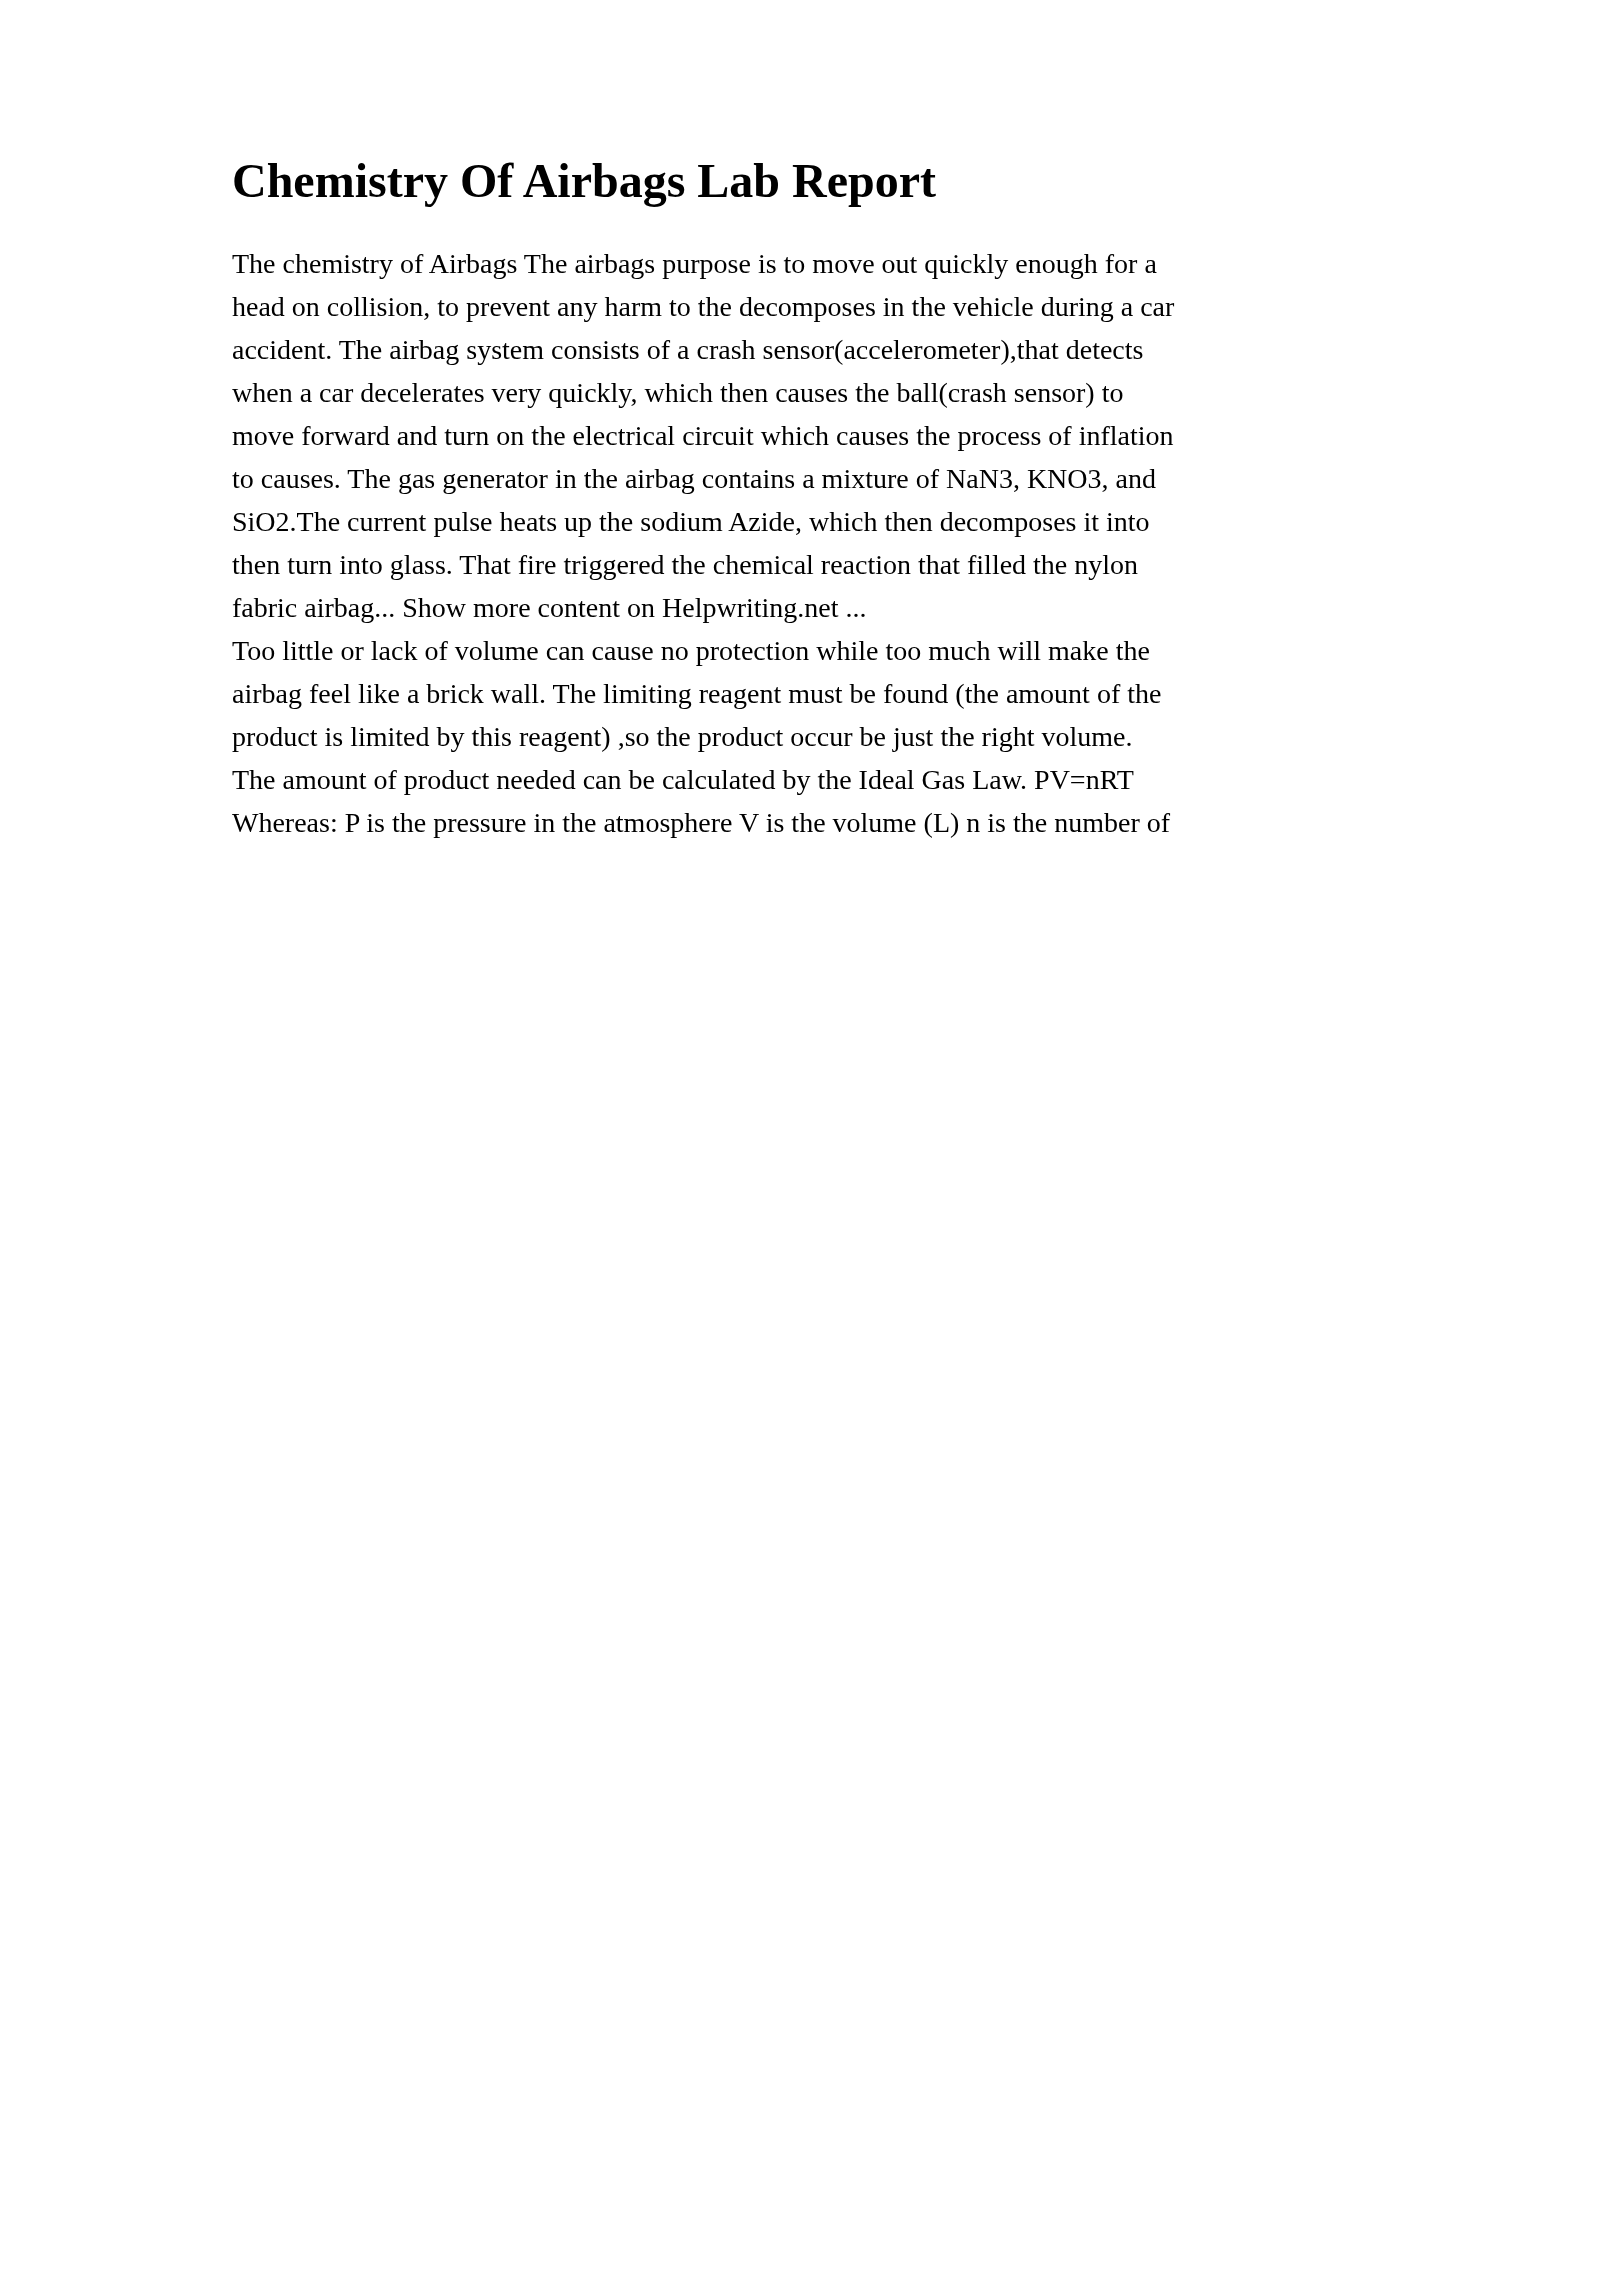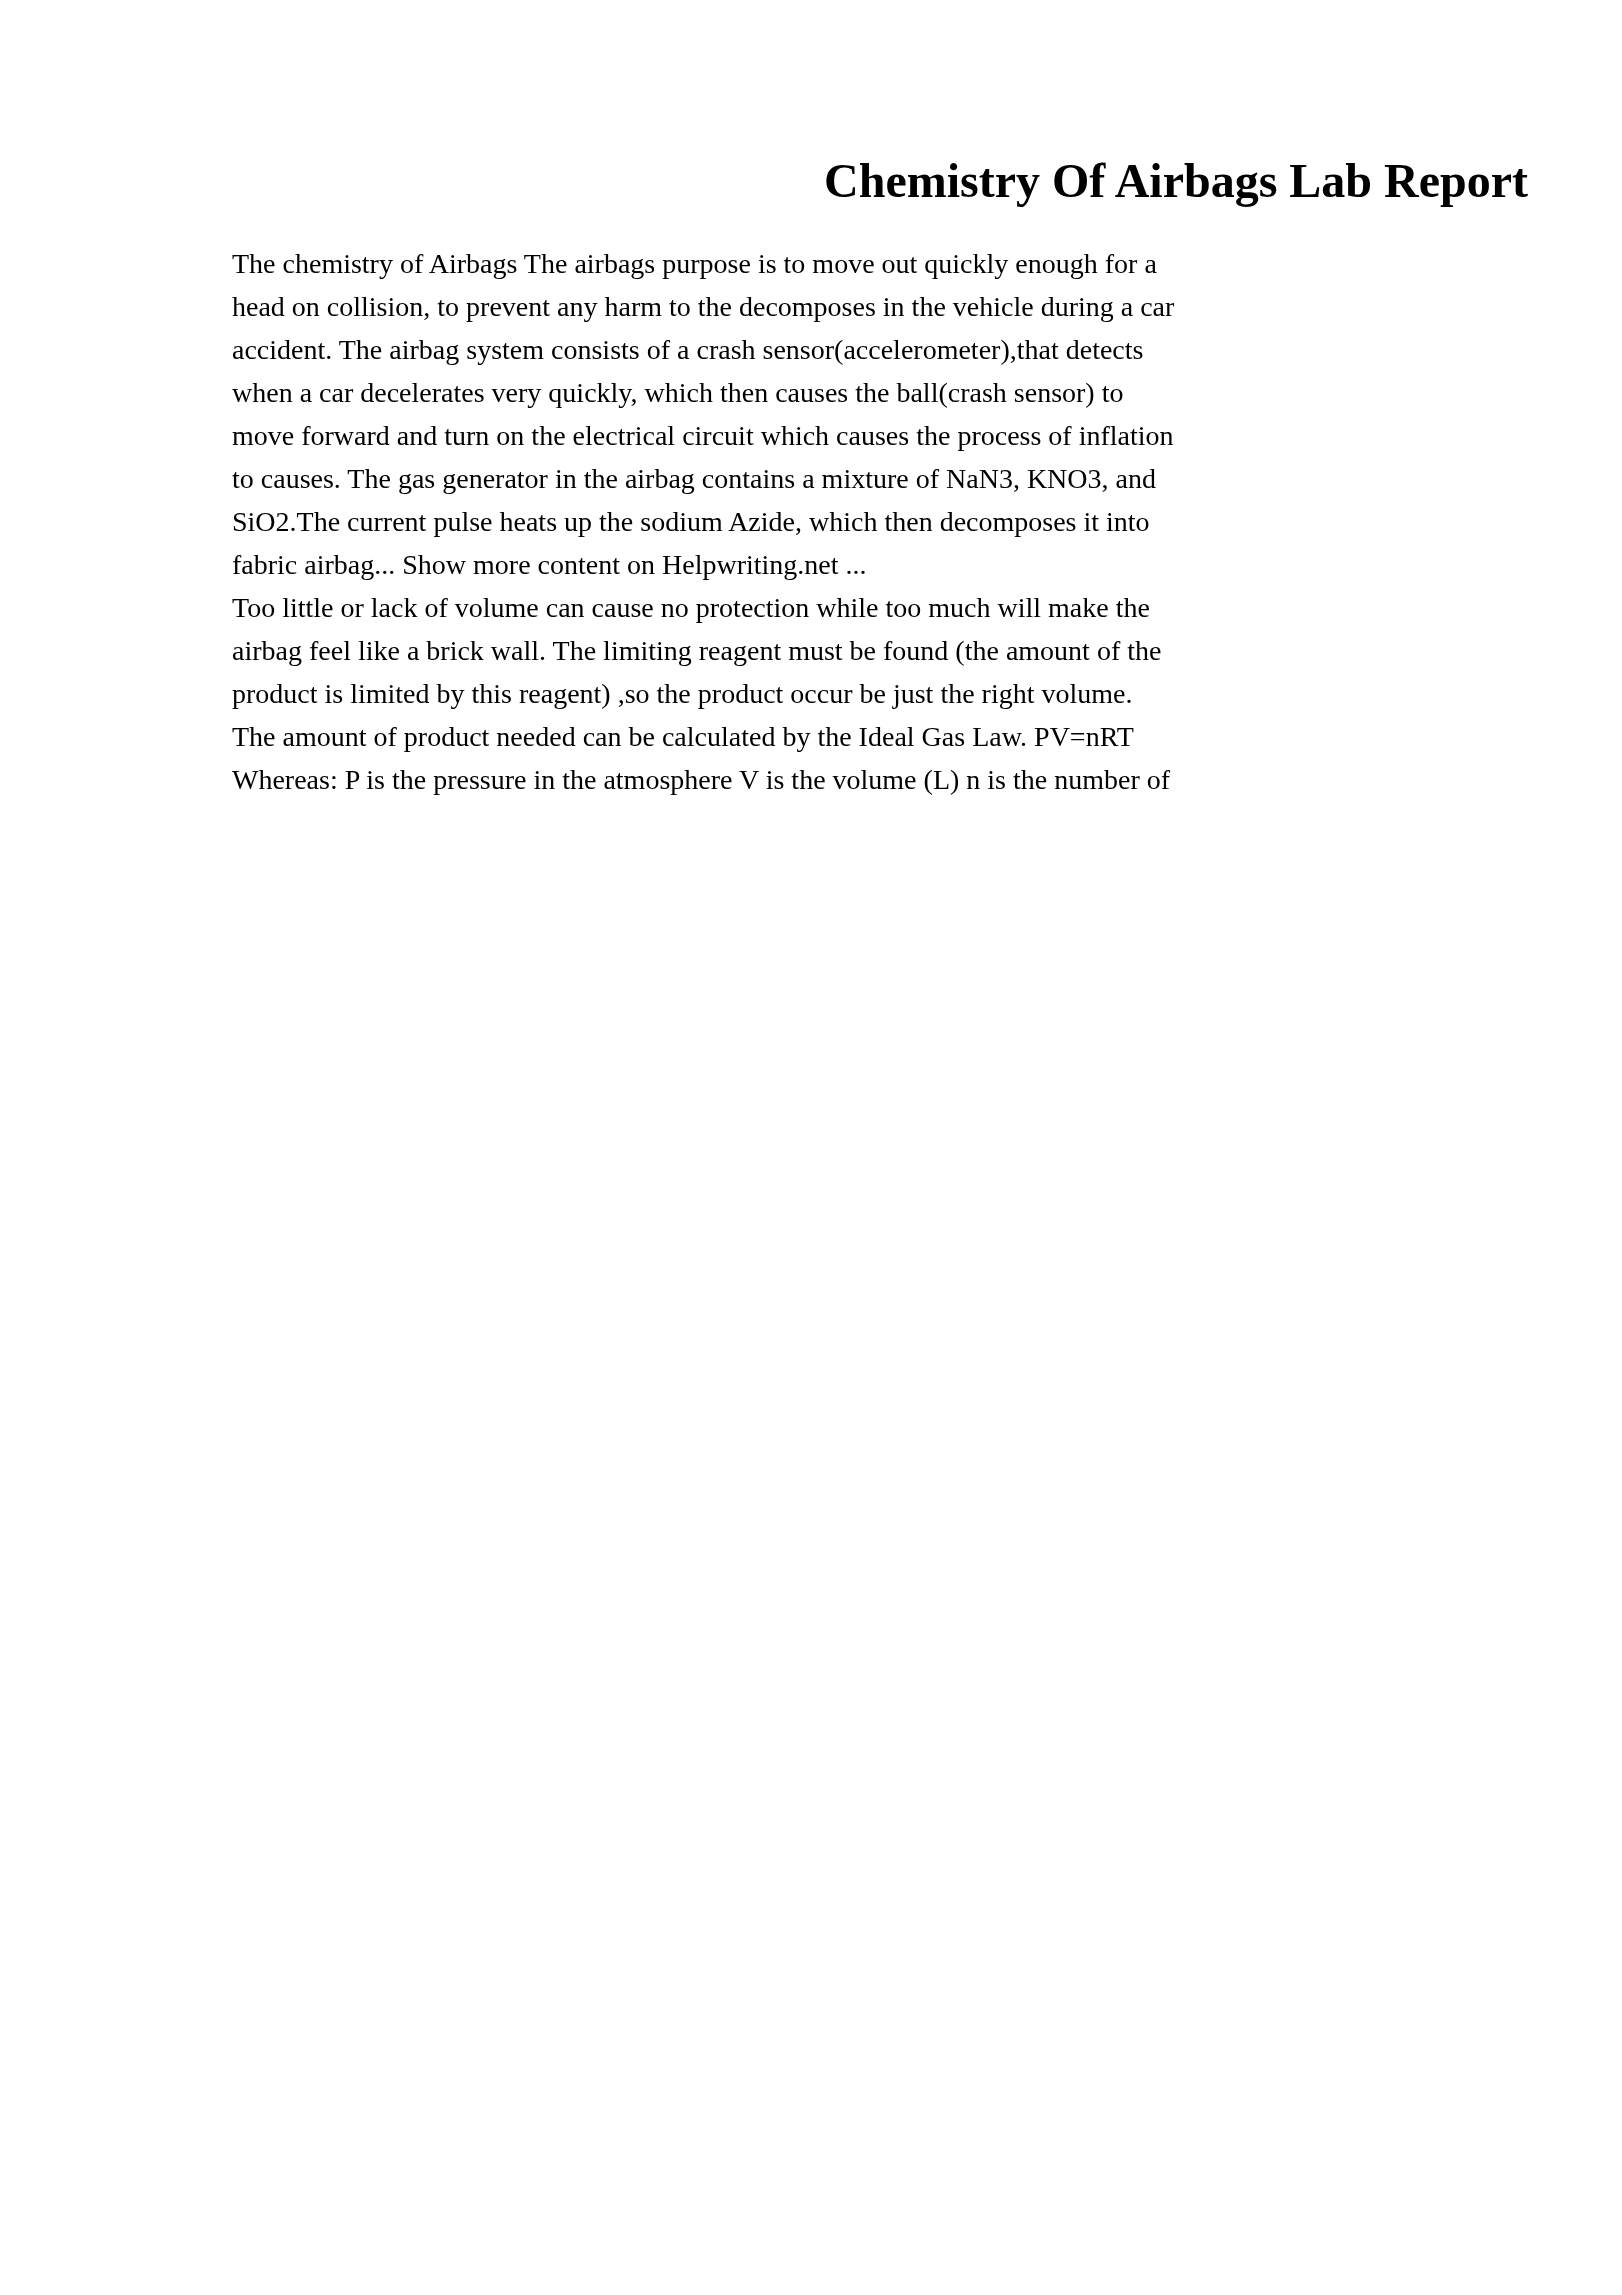--- a/index.html
+++ b/index.html
@@ -22,21 +22,21 @@
       width: 1622px;
       height: 2295px;
       background: #ffffff;
     }
     .title {
       position: absolute;
       left: 232px;
       width: 1296px;
       top: 152px;
       margin: 0;
-      text-align: right;
+      text-align: left;
       font-weight: bold;
       font-size: 48px;
       line-height: 57px;
       letter-spacing: 0px;
     }
     .body {
       position: absolute;
       left: 232px;
       top: 242px;
       width: 1347px;
@@ -57,20 +57,21 @@
 
   <div class="body">
     <div class="paragraph">
       <span class="line">The chemistry of Airbags The airbags purpose is to move out quickly enough for a</span>
       <span class="line">head on collision, to prevent any harm to the decomposes in the vehicle during a car</span>
       <span class="line">accident. The airbag system consists of a crash sensor(accelerometer),that detects</span>
       <span class="line">when a car decelerates very quickly, which then causes the ball(crash sensor) to</span>
       <span class="line">move forward and turn on the electrical circuit which causes the process of inflation</span>
       <span class="line">to causes. The gas generator in the airbag contains a mixture of NaN3, KNO3, and</span>
       <span class="line">SiO2.The current pulse heats up the sodium Azide, which then decomposes it into</span>
+      <span class="line">then turn into glass. That fire triggered the chemical reaction that filled the nylon</span>
       <span class="line">fabric airbag... Show more content on Helpwriting.net ...</span>
     </div>
     <div class="paragraph">
       <span class="line">Too little or lack of volume can cause no protection while too much will make the</span>
       <span class="line">airbag feel like a brick wall. The limiting reagent must be found (the amount of the</span>
       <span class="line">product is limited by this reagent) ,so the product occur be just the right volume.</span>
       <span class="line">The amount of product needed can be calculated by the Ideal Gas Law. PV=nRT</span>
       <span class="line">Whereas: P is the pressure in the atmosphere V is the volume (L) n is the number of</span>
     </div>
   </div>

